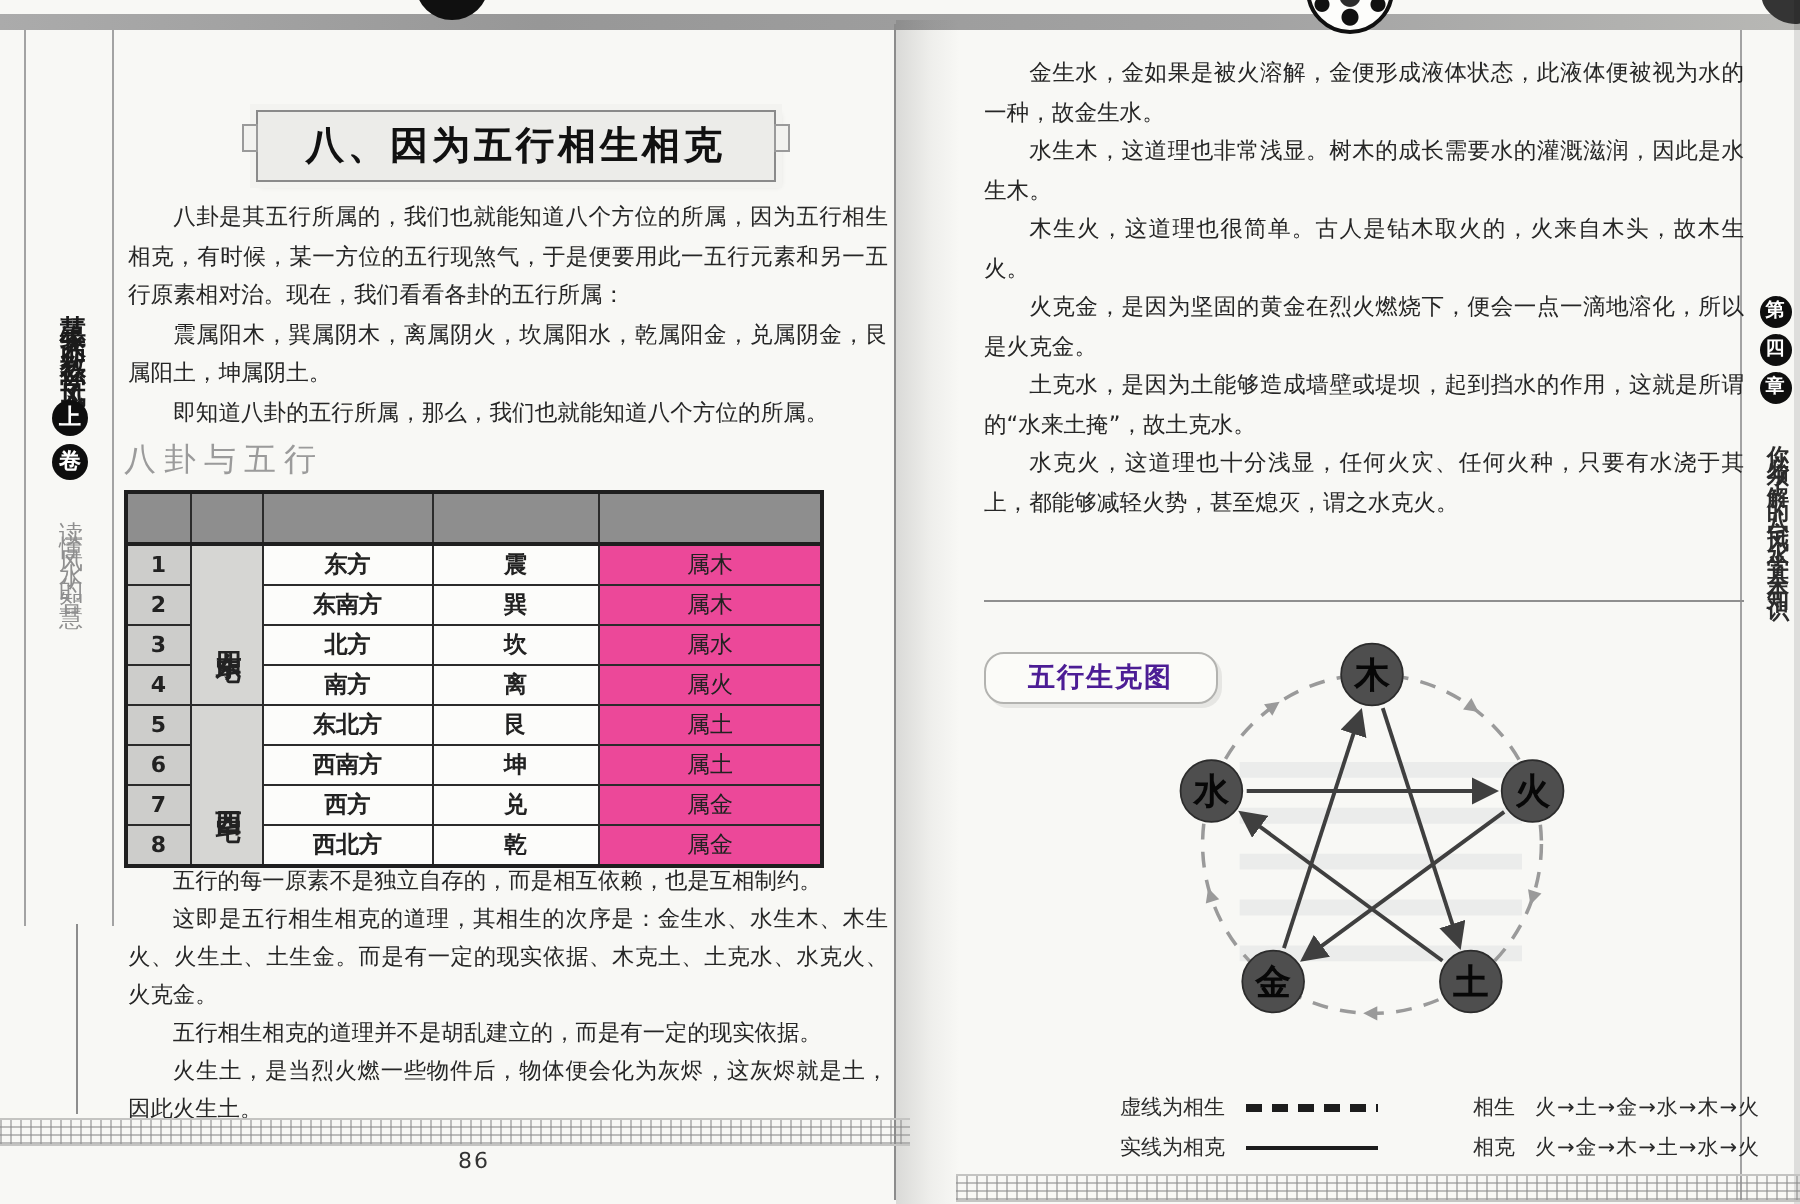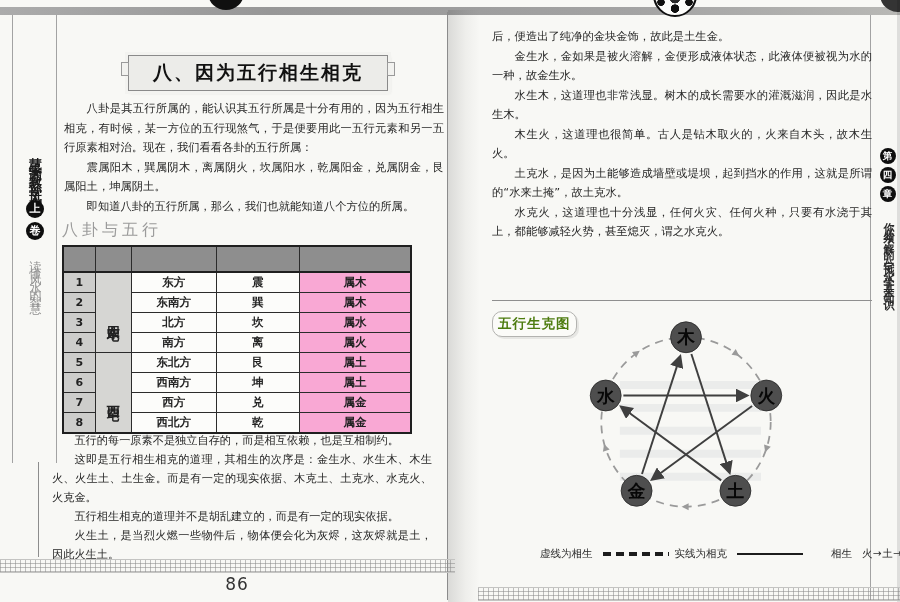--- a/index.html
+++ b/index.html
@@ -43,38 +43,38 @@
   .calli{position:absolute;left:62px;top:220px;font-family:"DejaVu Serif","Liberation Serif",serif;
          font-size:16px;color:#9b9b9b;letter-spacing:4px;}
   table.bagua{position:absolute;left:62px;top:245px;width:350px;border-collapse:collapse;border:2px solid #1f1f1f;}
   .bagua td{border:1px solid #2b2b2b;text-align:center;padding:0;height:19px;}
   .bagua tr.hd td{background:#8e8e8e;height:24px;border-bottom:2px solid #1f1f1f;}
   .c-num{width:31px;}.c-grp{width:36px;}.c-dir{width:85px;}.c-tri{width:84px;}.c-att{width:112px;}
   .bagua .num{background:#cdcdcb;font-weight:bold;font-size:11px;}
   .bagua .grp{background:#d6d6d3;}
   .bagua .vtext{writing-mode:vertical-rl;text-orientation:upright;font-size:13px;font-weight:bold;letter-spacing:1px;line-height:1;}
   .bagua .dir,.bagua .tri{background:#fcfcfa;font-weight:bold;font-size:11.5px;}
-  .bagua .att{background:#f9a8d4;font-weight:bold;font-size:11.5px;}
-  .btm{position:absolute;left:52px;top:431px;width:380px;}
+  .bagua .att{background:#ec4899;font-weight:normal;font-size:11.5px;}
+  .btm{position:absolute;left:64px;top:431px;width:380px;}
   .btm p{line-height:19px;font-size:11.2px;}
   .meander{background-image:repeating-linear-gradient(90deg,rgba(140,140,140,.55) 0 1px,transparent 1px 5px),
                             repeating-linear-gradient(0deg,rgba(140,140,140,.55) 0 1px,transparent 1px 4px);
            border-top:1px solid #c4c4c2;border-bottom:1px solid #c4c4c2;}
   .meander-l{position:absolute;left:0;top:559px;width:455px;height:12px;}
   .meander-r{position:absolute;left:478px;top:587px;width:422px;height:12px;}
-  .pagenum{position:absolute;left:62px;top:574px;width:350px;text-align:center;font-size:17px;letter-spacing:1px;color:#333;}
+  .pagenum{position:absolute;left:62px;top:574px;width:350px;text-align:center;font-size:11px;letter-spacing:1px;color:#333;}
   
   .rtext{position:absolute;left:492px;top:27px;width:380px;}
   .rtext p.cont{text-indent:0;}
   .divider{position:absolute;left:492px;top:300px;width:380px;height:1px;background:#8f8f8f;}
-  .fig-label{position:absolute;left:492px;top:311px;padding:3px 5px;border:1px solid #b3b3b0;border-radius:10px;
-             background:#fbfbf8;box-shadow:2px 2px 0 rgba(0,0,0,.07);font-size:13.5px;font-weight:bold;color:#4d7c0f;letter-spacing:1px;}
+  .fig-label{position:absolute;left:492px;top:326px;padding:3px 21px;border:1px solid #b3b3b0;border-radius:10px;
+             background:#fbfbf8;box-shadow:2px 2px 0 rgba(0,0,0,.07);font-size:13.5px;font-weight:bold;color:#4c1d95;letter-spacing:1px;}
   .diagram{position:absolute;left:536px;top:316px;}
   .legend{position:absolute;left:540px;top:547px;width:336px;display:flex;gap:28px;font-size:10.5px;color:#2a2a2a;}
-  .leg-col{display:flex;flex-direction:row;gap:6px;}
+  .leg-col{display:flex;flex-direction:column;gap:6px;margin-left:20px;}
   .leg-row{display:flex;align-items:center;gap:10px;white-space:nowrap;}
   .dash-sample{display:inline-block;width:66px;height:4px;
                background:repeating-linear-gradient(90deg,#1d1d1d 0 8px,transparent 8px 13px);}
   .solid-sample{display:inline-block;width:66px;height:2px;background:#1d1d1d;}
   .seq{letter-spacing:.5px;}
   
   .spine-right{position:absolute;left:877px;top:148px;width:21px;display:flex;flex-direction:column;align-items:center;}
   .cbadge{width:16px;height:16px;border-radius:50%;background:#0e0e0e;color:#fff;font-size:9.5px;line-height:16px;text-align:center;margin-bottom:3px;font-weight:bold;}
   .chapter-title{writing-mode:vertical-rl;text-orientation:upright;font-size:11px;letter-spacing:5.5px;color:#2b2b2b;margin-top:8px;font-weight:bold;}
 </style>
@@ -102,21 +102,21 @@
       <span class="sbadge">卷</span>
     </div>
     <div class="spine-subtitle">读懂风水的智慧</div>
   </div>
 
   <div class="title-box">
     <span>八、因为五行相生相克</span>
   </div>
 
   <div class="intro textblock">
-    <p>八卦是其五行所属的，能认识其五行所属是十分有用的，因为五行相生相克，有时候，某一方位的五行现煞气，于是便要用此一五行元素和另一五行原素相对治。现在，我们看看各卦的五行所属：</p>
+    <p>八卦是其五行所属的，我们也就能知道八个方位的所属，因为五行相生相克，有时候，某一方位的五行现煞气，于是便要用此一五行元素和另一五行原素相对治。现在，我们看看各卦的五行所属：</p>
     <p>震属阳木，巽属阴木，离属阴火，坎属阳水，乾属阳金，兑属阴金，艮属阳土，坤属阴土。</p>
     <p>即知道八卦的五行所属，那么，我们也就能知道八个方位的所属。</p>
   </div>
 
   <div class="calli">八卦与五行</div>
 
   <table class="bagua">
     <tbody>
       <tr class="hd">
         <td class="c-num"></td>
@@ -182,24 +182,24 @@
     <p>五行的每一原素不是独立自存的，而是相互依赖，也是互相制约。</p>
     <p>这即是五行相生相克的道理，其相生的次序是：金生水、水生木、木生火、火生土、土生金。而是有一定的现实依据、木克土、土克水、水克火、火克金。</p>
     <p>五行相生相克的道理并不是胡乱建立的，而是有一定的现实依据。</p>
     <p>火生土，是当烈火燃一些物件后，物体便会化为灰烬，这灰烬就是土，因此火生土。</p>
   </div>
 
   <div class="meander meander-l"></div>
   <div class="pagenum">86</div>
 
   <div class="rtext textblock">
-    <p class="cont">后，便造出了纯净的金块金饰，故此是土生金。</p>
     <p>金生水，金如果是被火溶解，金便形成液体状态，此液体便被视为水的一种，故金生水。</p>
     <p>水生木，这道理也非常浅显。树木的成长需要水的灌溉滋润，因此是水生木。</p>
     <p>木生火，这道理也很简单。古人是钻木取火的，火来自木头，故木生火。</p>
+    <p>火克金，是因为坚固的黄金在烈火燃烧下，便会一点一滴地溶化，所以是火克金。</p>
     <p>土克水，是因为土能够造成墙壁或堤坝，起到挡水的作用，这就是所谓的“水来土掩”，故土克水。</p>
     <p>水克火，这道理也十分浅显，任何火灾、任何火种，只要有水浇于其上，都能够减轻火势，甚至熄灭，谓之水克火。</p>
   </div>
 
   <div class="divider"></div>
   <div class="fig-label">
     <span>五行生克图</span>
   </div>
 
   <svg class="diagram" width="300" height="234" viewBox="0 0 340 265">

